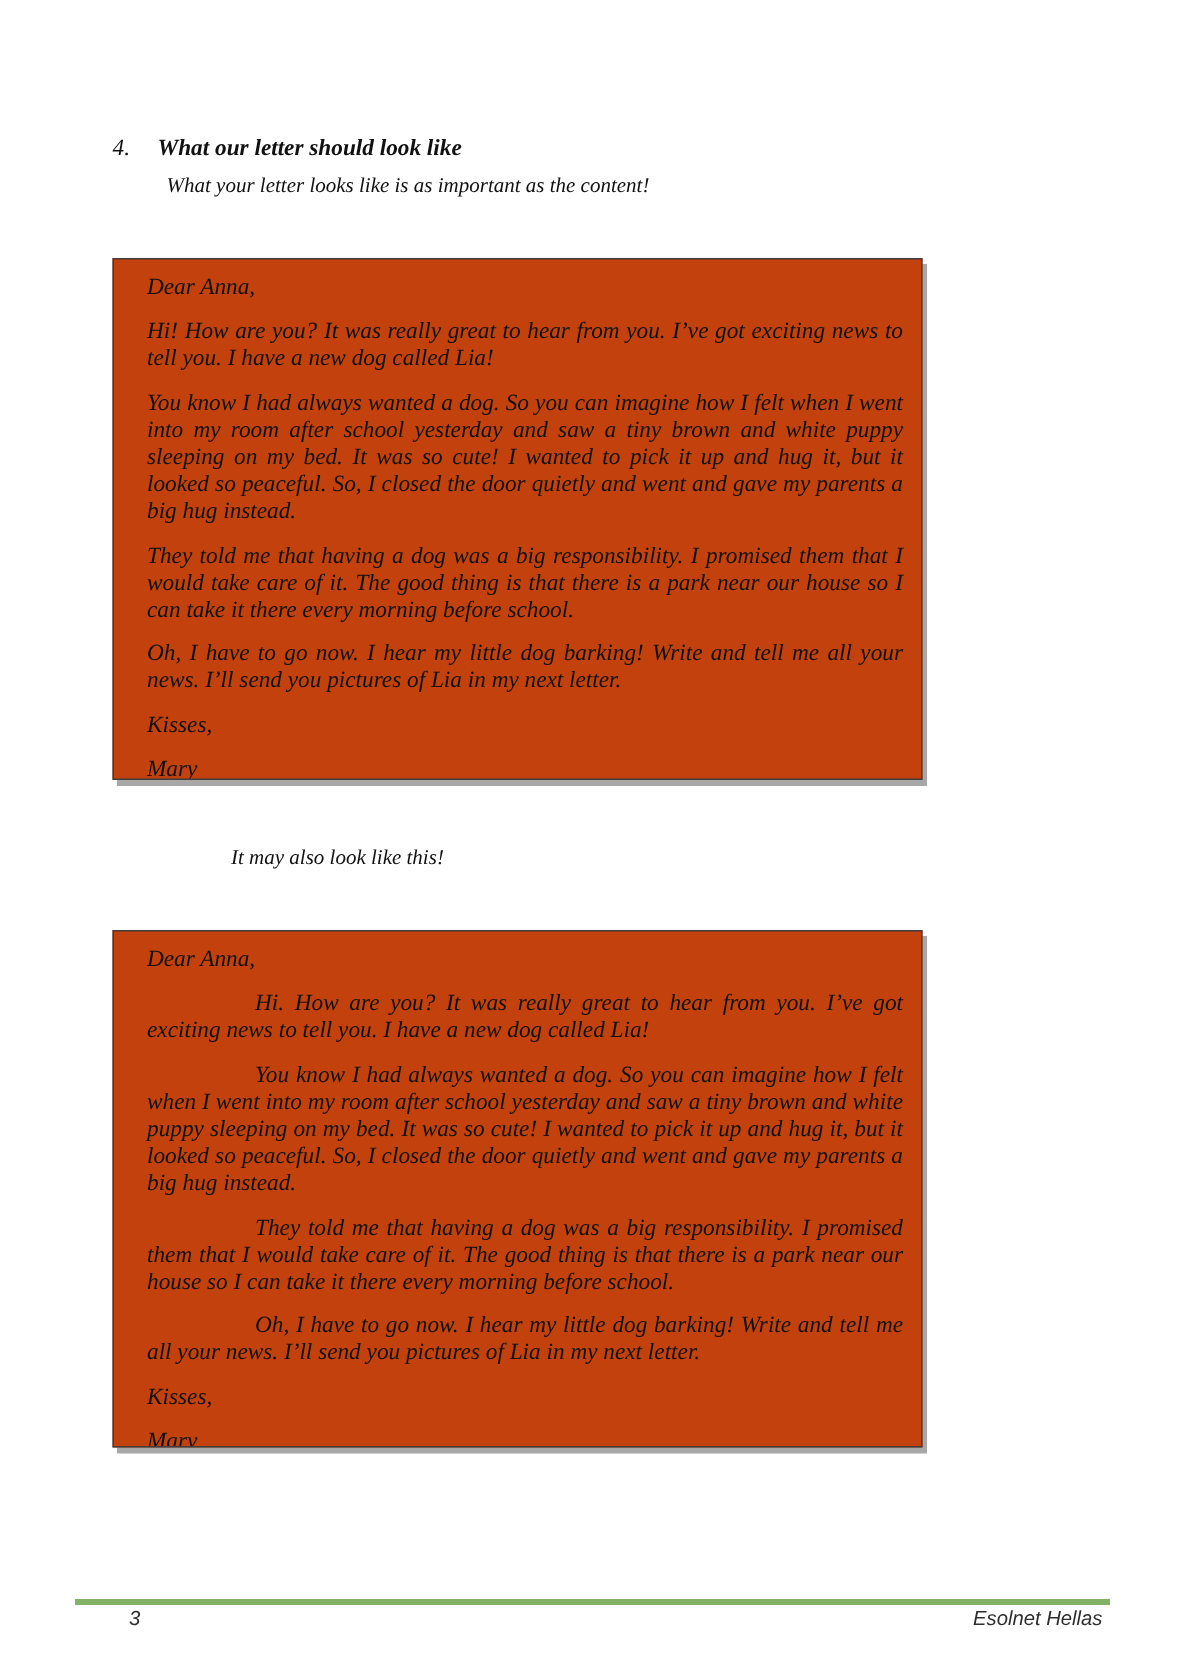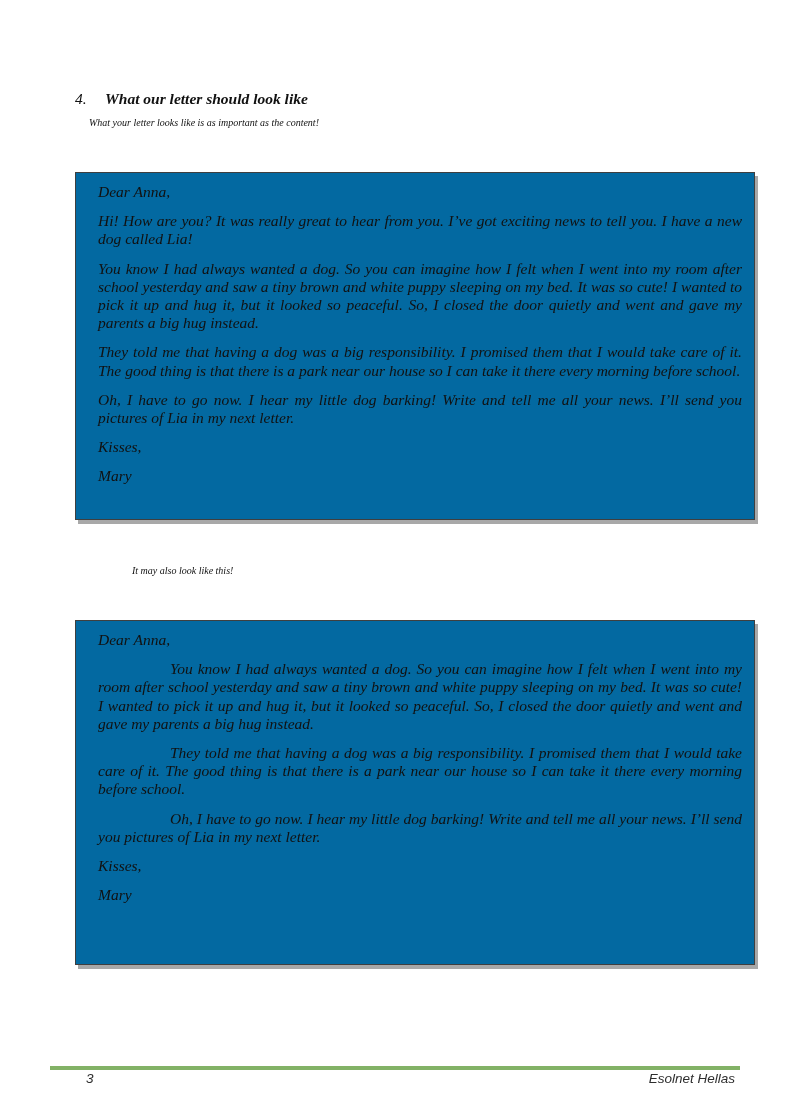--- a/index.html
+++ b/index.html
@@ -27,36 +27,36 @@
   .heading .num {
     display: inline-block;
     width: 30px;
     font-weight: normal;
   }
   .heading .title {
     font-weight: bold;
   }
   .intro, .between {
     position: absolute;
-    left: 89px;
-    font-size: 10px;
+    left: 111px;
+    font-size: 14px;
     margin: 0;
     white-space: nowrap;
   }
   .intro { top: 117px; }
   .between { top: 565px; margin-left: 43px; }
 
   .letter-box {
     position: absolute;
     left: 75px;
-    width: 680px;
+    width: 540px;
     box-sizing: border-box;
     border: 1.5px solid #3f3f3f;
     box-shadow: 3px 4px 0 #a8a8a8;
-    background: #0369a1;
+    background: #c2410c;
     padding: 6px 12px 0 22px;
     overflow: hidden;
   }
   .box1 { top: 172px; height: 348px; }
   .box2 { top: 620px; height: 345px; }
 
   .letter-box p {
     margin: 11px 0;
     font-size: 15.5px;
     line-height: 18.2px;
@@ -101,20 +101,21 @@
     <p class="para">They told me that having a dog was a big responsibility. I promised them that I would take care of it. The good thing is that there is a park near our house so I can take it there every morning before school.</p>
     <p class="para">Oh, I have to go now. I hear my little dog barking! Write and tell me all your news. I’ll send you pictures of Lia in my next letter.</p>
     <p class="closing">Kisses,</p>
     <p class="signature">Mary</p>
   </div>
 
   <p class="between">It may also look like this!</p>
 
   <div class="letter-box box2">
     <p class="salutation">Dear Anna,</p>
+    <p class="para">Hi. How are you? It was really great to hear from you. I’ve got exciting news to tell you. I have a new dog called Lia!</p>
     <p class="para">You know I had always wanted a dog. So you can imagine how I felt when I went into my room after school yesterday and saw a tiny brown and white puppy sleeping on my bed. It was so cute! I wanted to pick it up and hug it, but it looked so peaceful. So, I closed the door quietly and went and gave my parents a big hug instead.</p>
     <p class="para">They told me that having a dog was a big responsibility. I promised them that I would take care of it. The good thing is that there is a park near our house so I can take it there every morning before school.</p>
     <p class="para">Oh, I have to go now. I hear my little dog barking! Write and tell me all your news. I’ll send you pictures of Lia in my next letter.</p>
     <p class="closing">Kisses,</p>
     <p class="signature">Mary</p>
   </div>
 
   <div class="footer-line" style="background: rgb(130, 178, 102);"></div>
   <span class="footer-num">3</span>
   <span class="footer-brand">Esolnet Hellas</span>

